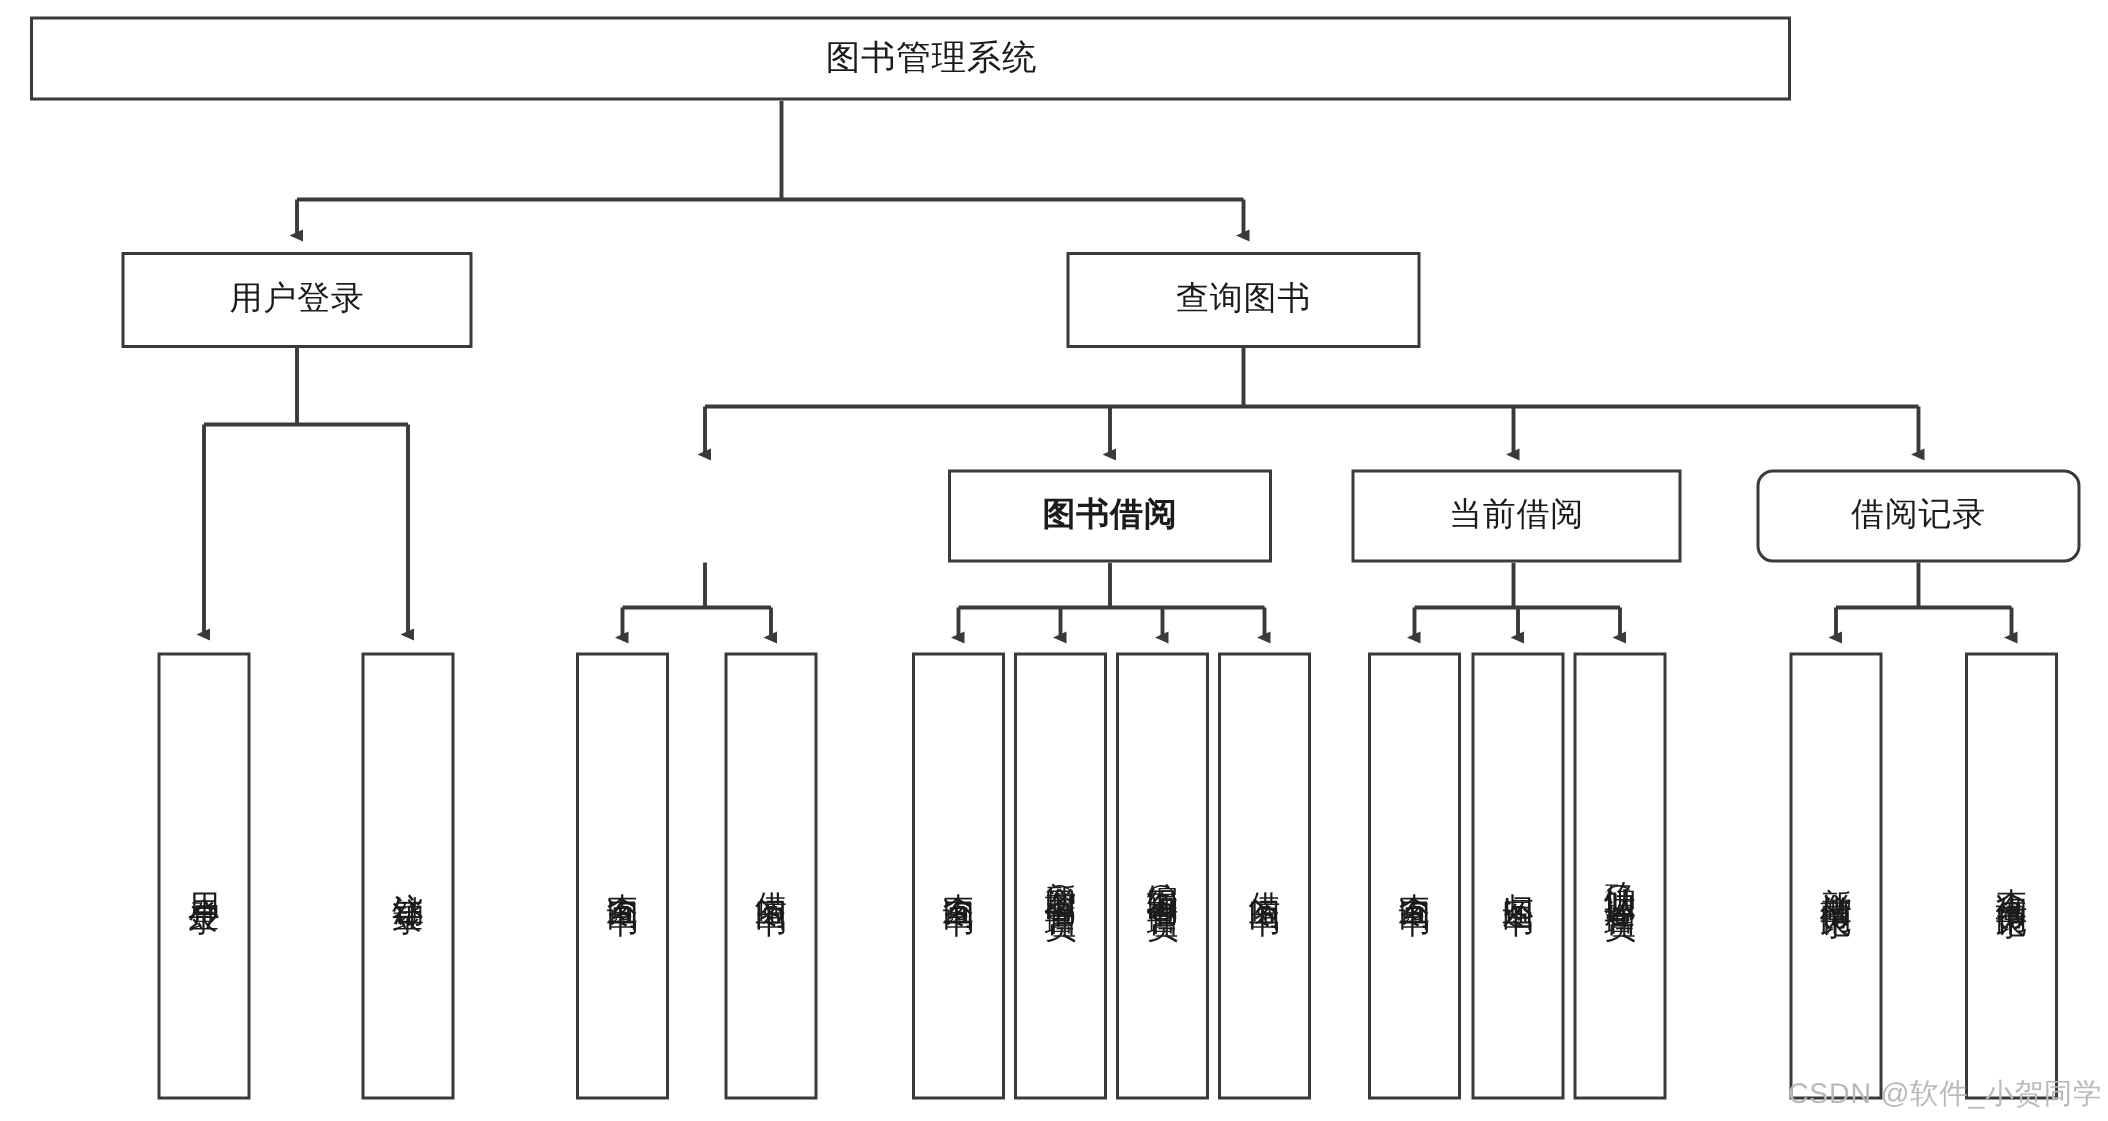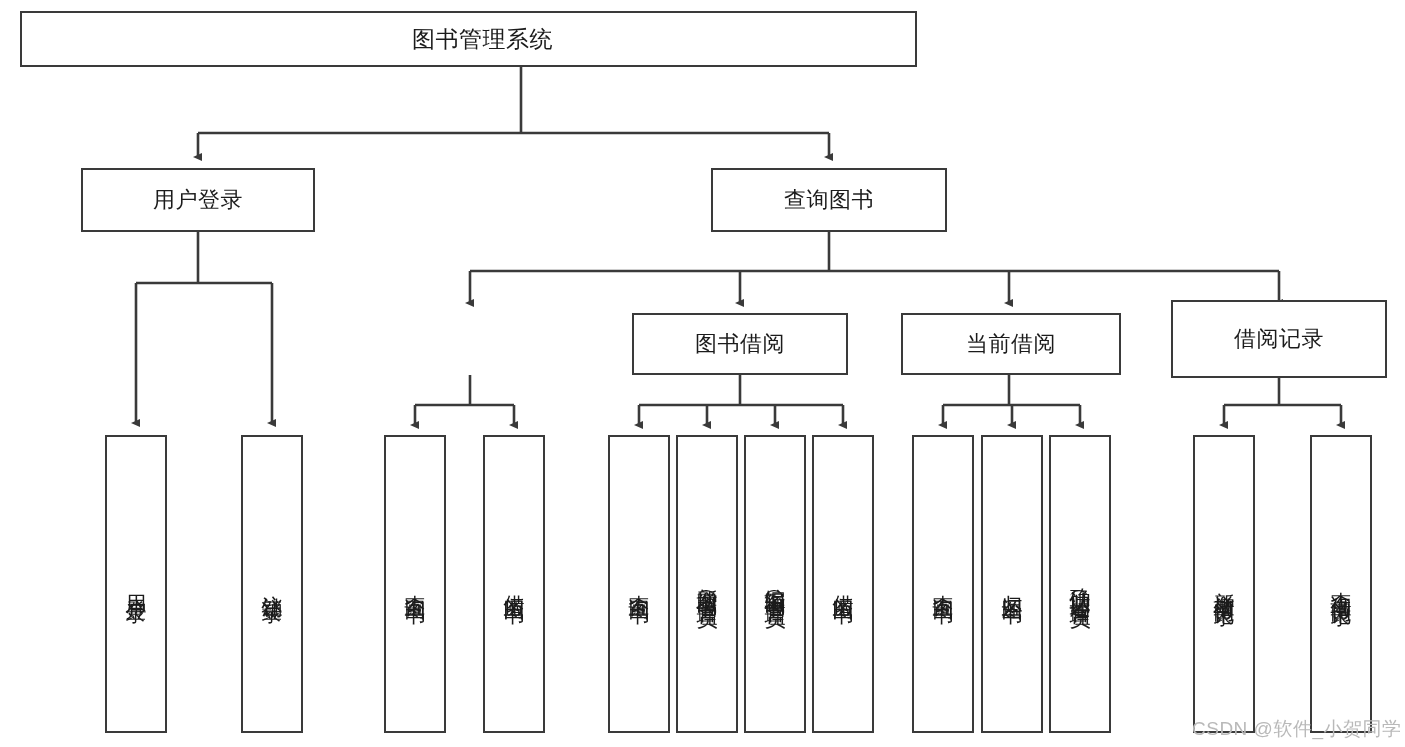--- a/index.html
+++ b/index.html
@@ -110,38 +110,38 @@
       <path d="M1012,405 L1012,425" marker-end="url(#arrow)"></path>
       <path d="M1080,405 L1080,425" marker-end="url(#arrow)"></path>
 
       <path d="M1279,375 L1279,405"></path>
       <path d="M1224,405 L1341,405"></path>
       <path d="M1224,405 L1224,425" marker-end="url(#arrow)"></path>
       <path d="M1341,405 L1341,425" marker-end="url(#arrow)"></path>
     </g>
   </svg>
 
-  <div class="node root" style="left:20px; top:11px; width:897px; height:56px;padding-left:28px;">
+  <div class="node root" style="left:20px; top:11px; width:1174px; height:56px;padding-left:28px;">
     <span class="label">图书管理系统</span>
   </div>
 
   <div class="node l2" style="left:81px; top:168px; width:234px; height:64px;">
     <span class="label">用户登录</span>
   </div>
   <div class="node l2" style="left:711px; top:168px; width:236px; height:64px;">
     <span class="label">查询图书</span>
   </div>
 
-  <div class="node l3" style="left:632px; top:313px; width:216px; height:62px;">
+  <div class="node l3" style="left:632px; top:313px; width:216px; height:62px;font-weight:bold;">
     <span class="label">图书借阅</span>
   </div>
   <div class="node l3" style="left:901px; top:313px; width:220px; height:62px;">
     <span class="label">当前借阅</span>
   </div>
-  <div class="node l3" style="left:1171px; top:300px; width:216px; height:78px;">
+  <div class="node l3" style="left:1171px; top:313px; width:216px; height:62px;border-radius:11px;">
     <span class="label">借阅记录</span>
   </div>
 
   <div class="node leaf" style="left:105px; top:435px; width:62px; height:298px;">
     <span class="label">用户登录</span>
   </div>
   <div class="node leaf" style="left:241px; top:435px; width:62px; height:298px;">
     <span class="label">注销登录</span>
   </div>
 

